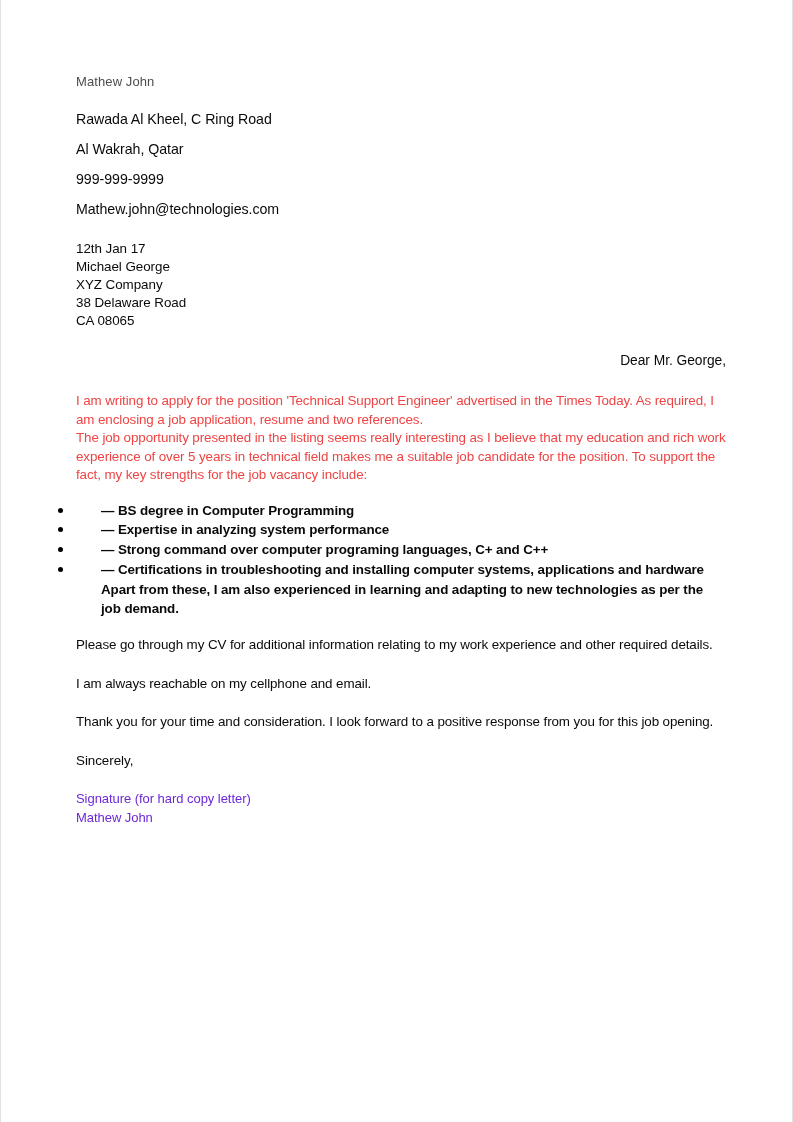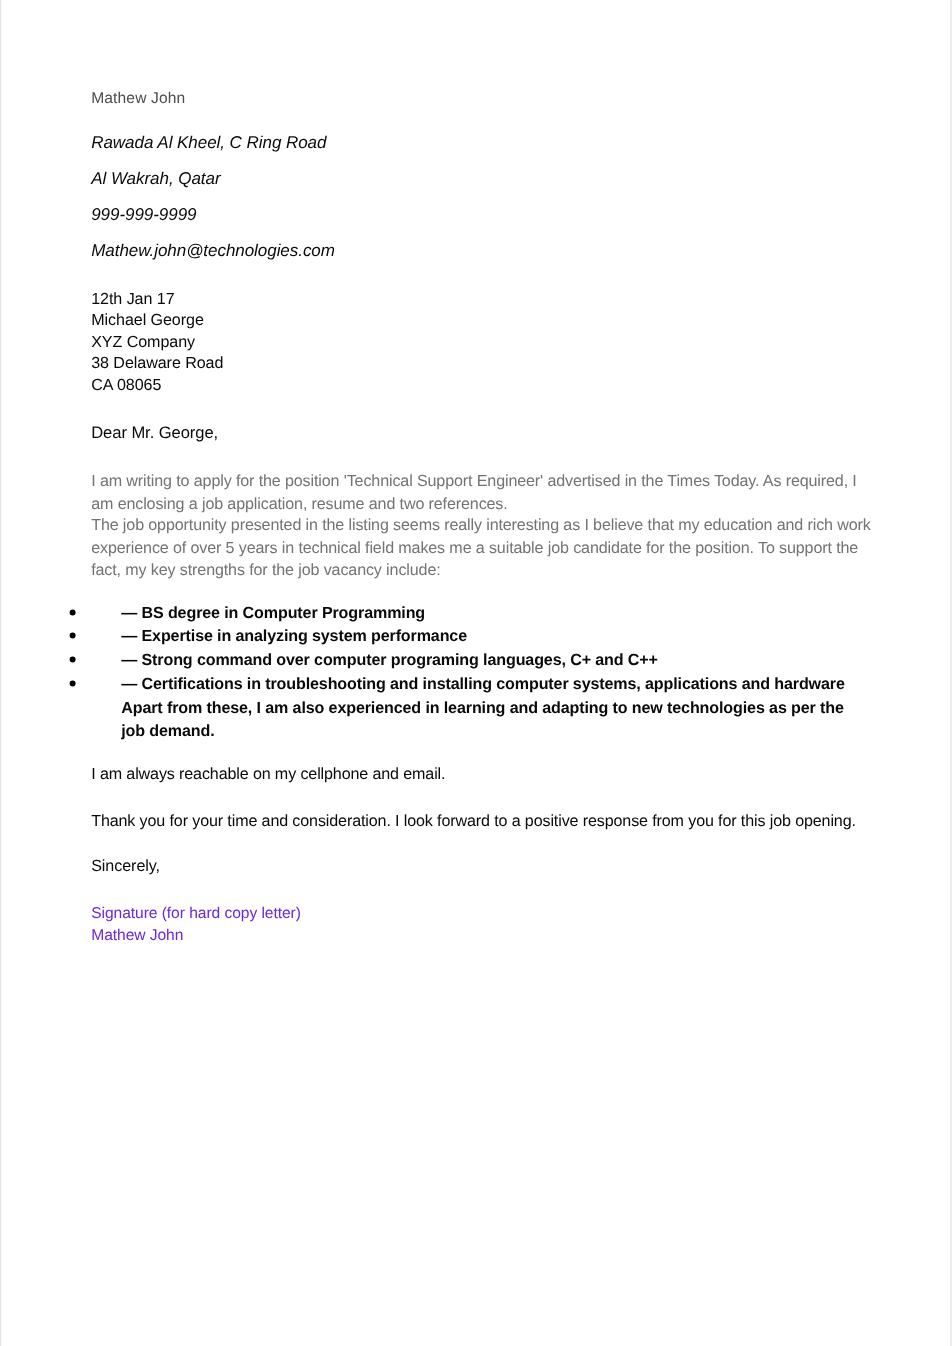--- a/index.html
+++ b/index.html
@@ -44,21 +44,20 @@
     margin: 0 0 21px 0;
   }
 
   
   .contact-line {
     font-size: 14.2px;
     line-height: 17px;
     color: #0a0a0a;
     margin: 12px 0 13px 0;
     letter-spacing: -0.05px;
-    font-style: italic;
   }
   .contact-line.last {
     margin-bottom: 22px;
   }
 
   
   .recipient-block {
     margin: 0 0 22px 0;
   }
   .recipient-line {
@@ -68,26 +67,27 @@
     margin: 0;
     letter-spacing: -0.05px;
   }
 
   .salutation {
     font-size: 13.8px;
     line-height: 18px;
     color: #0a0a0a;
     margin: 0 0 22px 0;
     letter-spacing: -0.05px;
+    text-align: right;
   }
 
   .body-para {
     font-size: 13.4px;
     line-height: 18.5px;
-    color: #737373;
+    color: #ef4444;
     margin: 0;
     letter-spacing: -0.1px;
     text-align: left;
   }
 
   .intro-block {
     margin: 0 0 16px 0;
   }
 
   
@@ -189,20 +189,21 @@
         <span class="bullet-dot"></span>
         <span class="item-text">— Strong command over computer programing languages, C+ and C++</span>
       </li>
       <li>
         <span class="bullet-dot"></span>
         <span class="item-text">— Certifications in troubleshooting and installing computer systems, applications and hardware</span>
         <span class="continuation">Apart from these, I am also experienced in learning and adapting to new technologies as per the job demand.</span>
       </li>
     </ul>
 
+    <p class="closing-para">Please go through my CV for additional information relating to my work experience and other required details.</p>
 
     <p class="closing-para">I am always reachable on my cellphone and email.</p>
 
     <p class="closing-para">Thank you for your time and consideration. I look forward to a positive response from you for this job opening.</p>
 
     <p class="signoff">Sincerely,</p>
 
     <div class="signature-block">
       <p class="signature-line">Signature (for hard copy letter)</p>
       <p class="signature-line">Mathew John</p>

